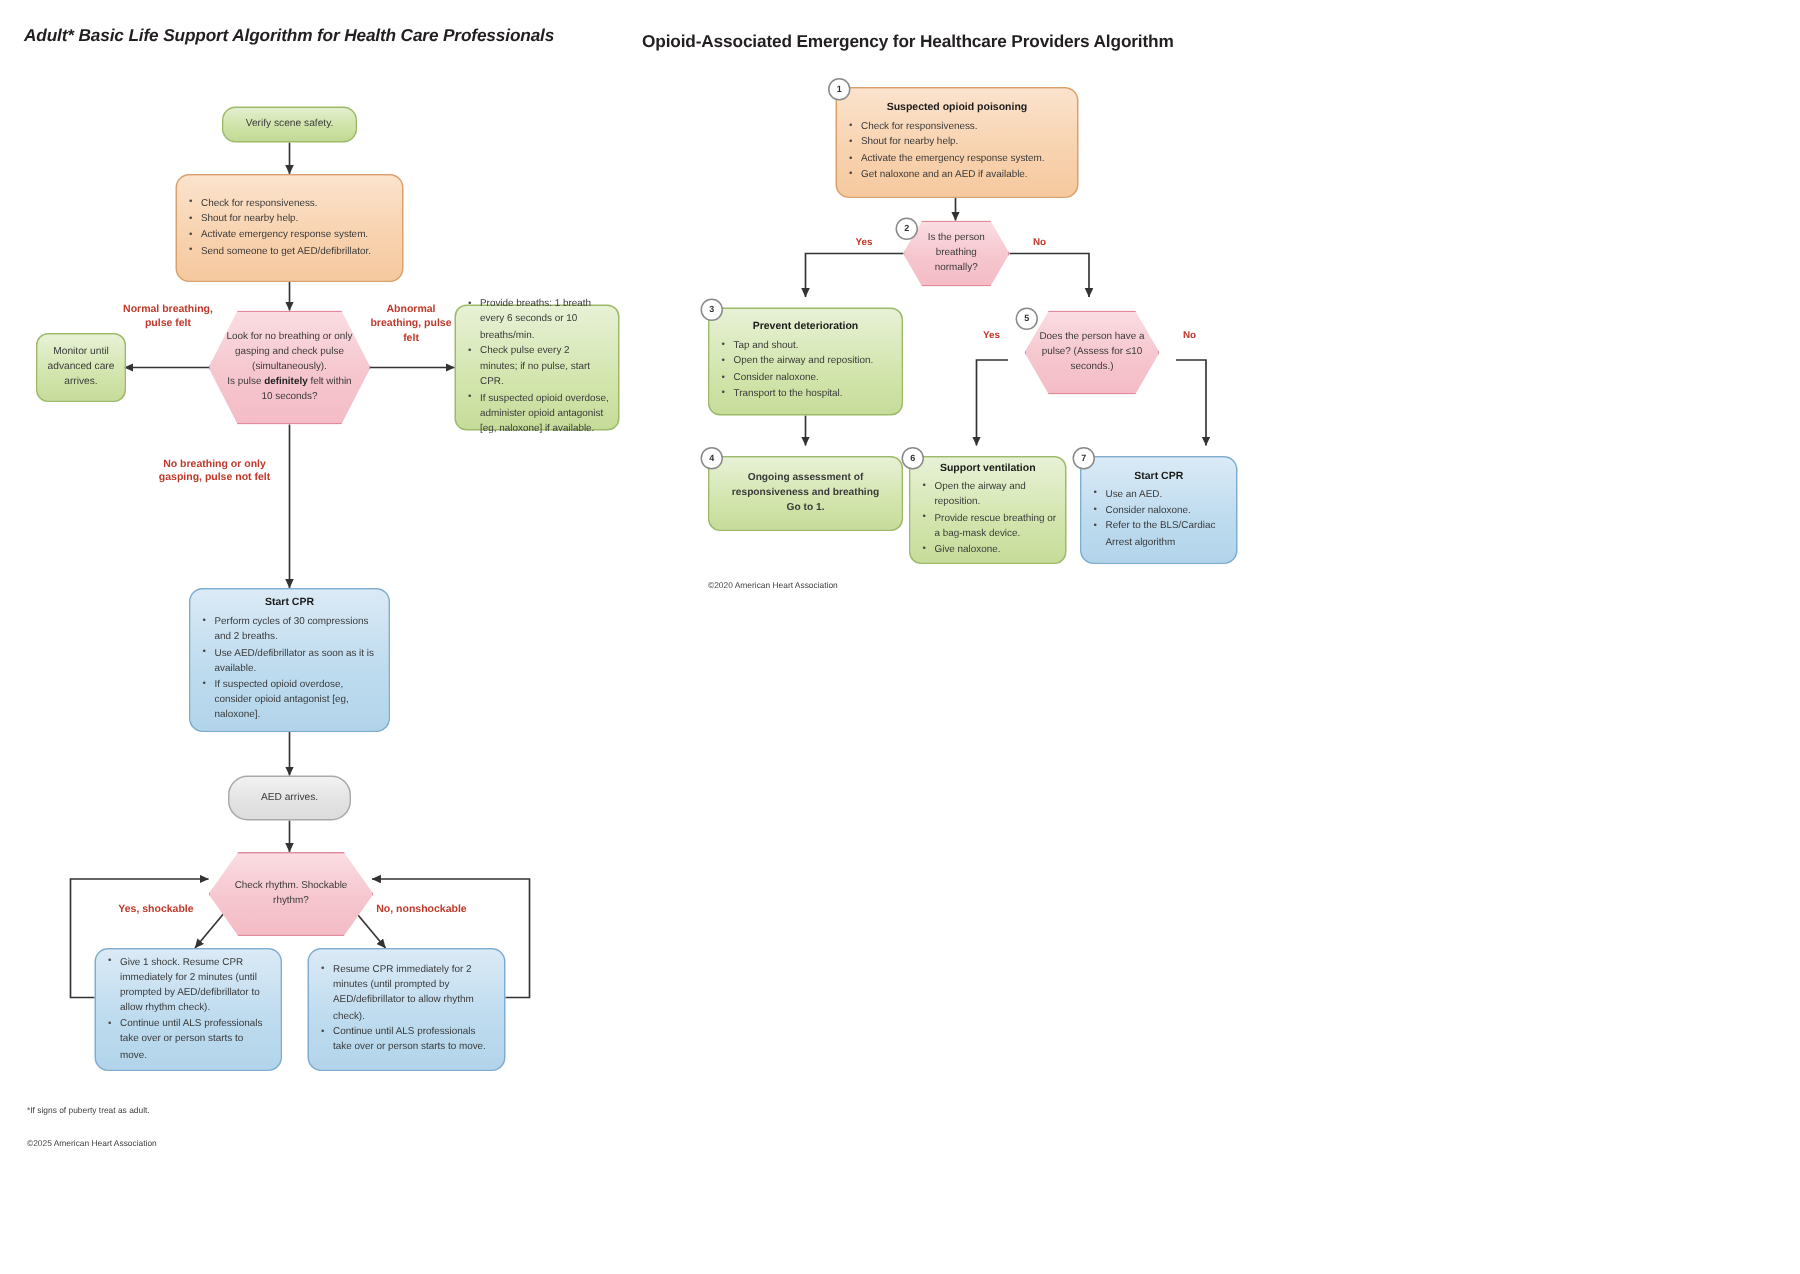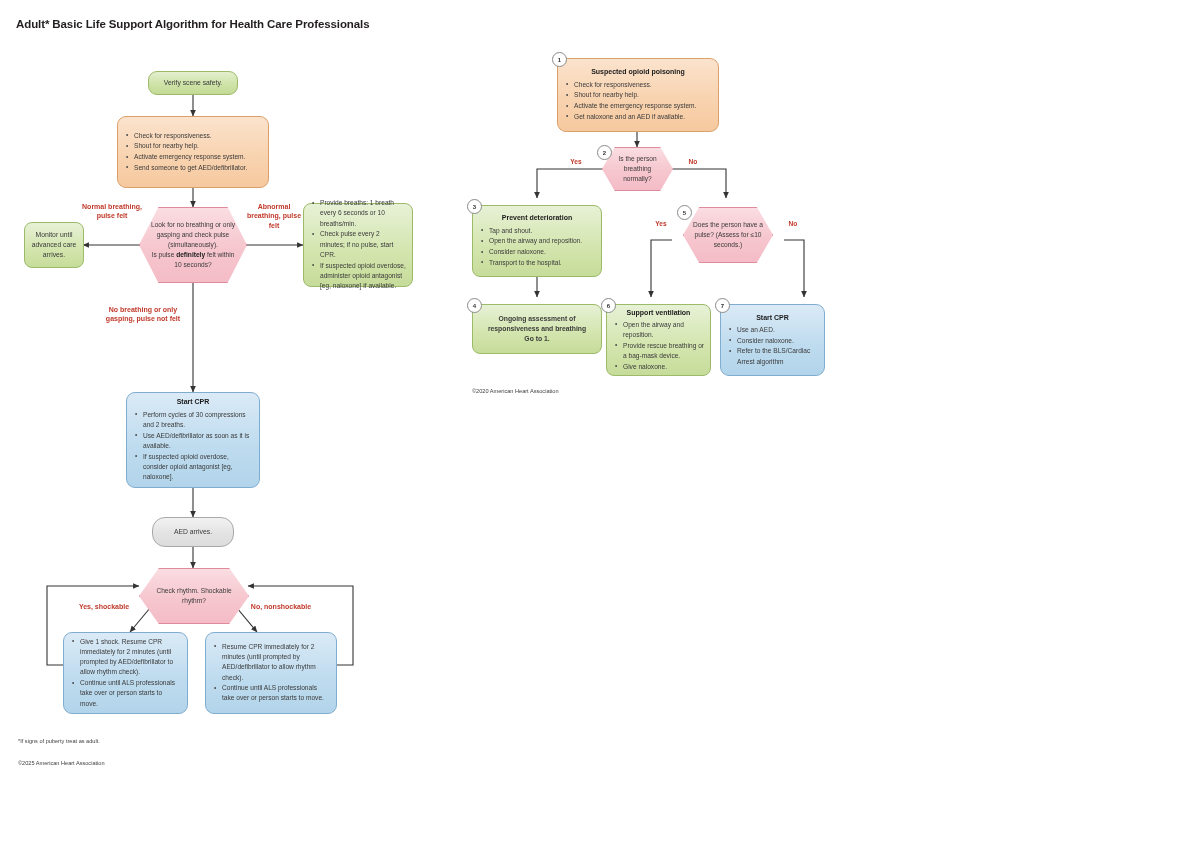--- a/index.html
+++ b/index.html
@@ -175,21 +175,21 @@
       <path d="M673,169 L726,169 L726,198"></path>
 
       <line x1="537" y1="277" x2="537" y2="297"></line>
 
       <path d="M672,240 L651,240 L651,297"></path>
 
       <path d="M784,240 L804,240 L804,297"></path>
     </g>
   </svg>
 
-  <div class="title-text t-main" style="left:16px; top:18px;">Adult* Basic Life Support Algorithm for Health Care Professionals</div>
+  <div class="title-text t-main" style="left:16px; top:18px;font-style:italic;">Adult* Basic Life Support Algorithm for Health Care Professionals</div>
 
   <div class="node green-round" style="left:148px; top:71px; width:90px; height:24px;">
     <div class="centered-text">Verify scene safety.</div>
   </div>
 
   <div class="node orange-box" style="left:117px; top:116px; width:152px; height:72px;">
     <div class="box-inner">
       <ul class="bullets">
         <li>Check for responsiveness.</li>
         <li>Shout for nearby help.</li>
@@ -269,20 +269,21 @@
       <ul class="bullets">
         <li>Resume CPR immediately for 2 minutes (until prompted by AED/defibrillator to allow rhythm check).</li>
         <li>Continue until ALS professionals take over or person starts to move.</li>
       </ul>
     </div>
   </div>
 
   <div class="footnote" style="left:18px; top:738px;">*If signs of puberty treat as adult.</div>
   <div class="footnote" style="left:18px; top:760px;">©2025 American Heart Association</div>
 
+  <div class="title-text t-main" style="left:428px; top:22px;">Opioid-Associated Emergency for Healthcare Providers Algorithm</div>
 
   <div class="badge" style="left:552px; top:52px;">1</div>
   <div class="node orange-box" style="left:557px; top:58px; width:162px; height:74px;">
     <div class="box-inner">
       <div class="box-heading">Suspected opioid poisoning</div>
       <ul class="bullets">
         <li>Check for responsiveness.</li>
         <li>Shout for nearby help.</li>
         <li>Activate the emergency response system.</li>
         <li>Get naloxone and an AED if available.</li>

